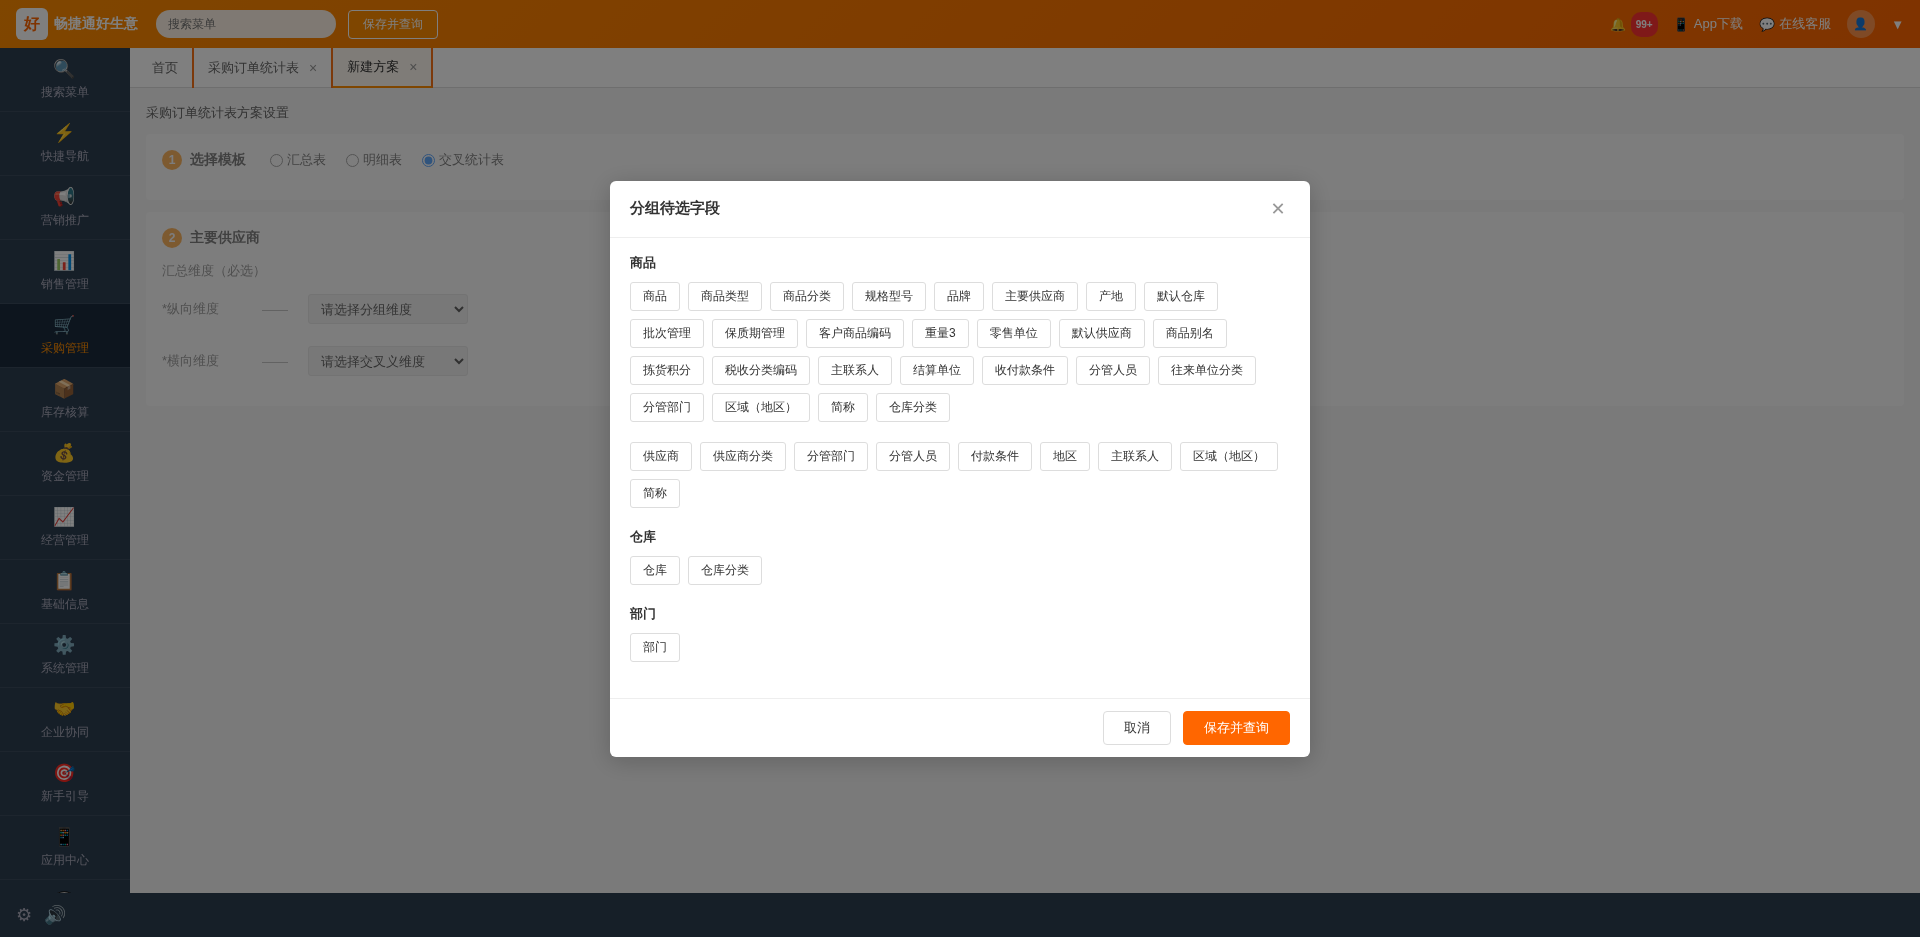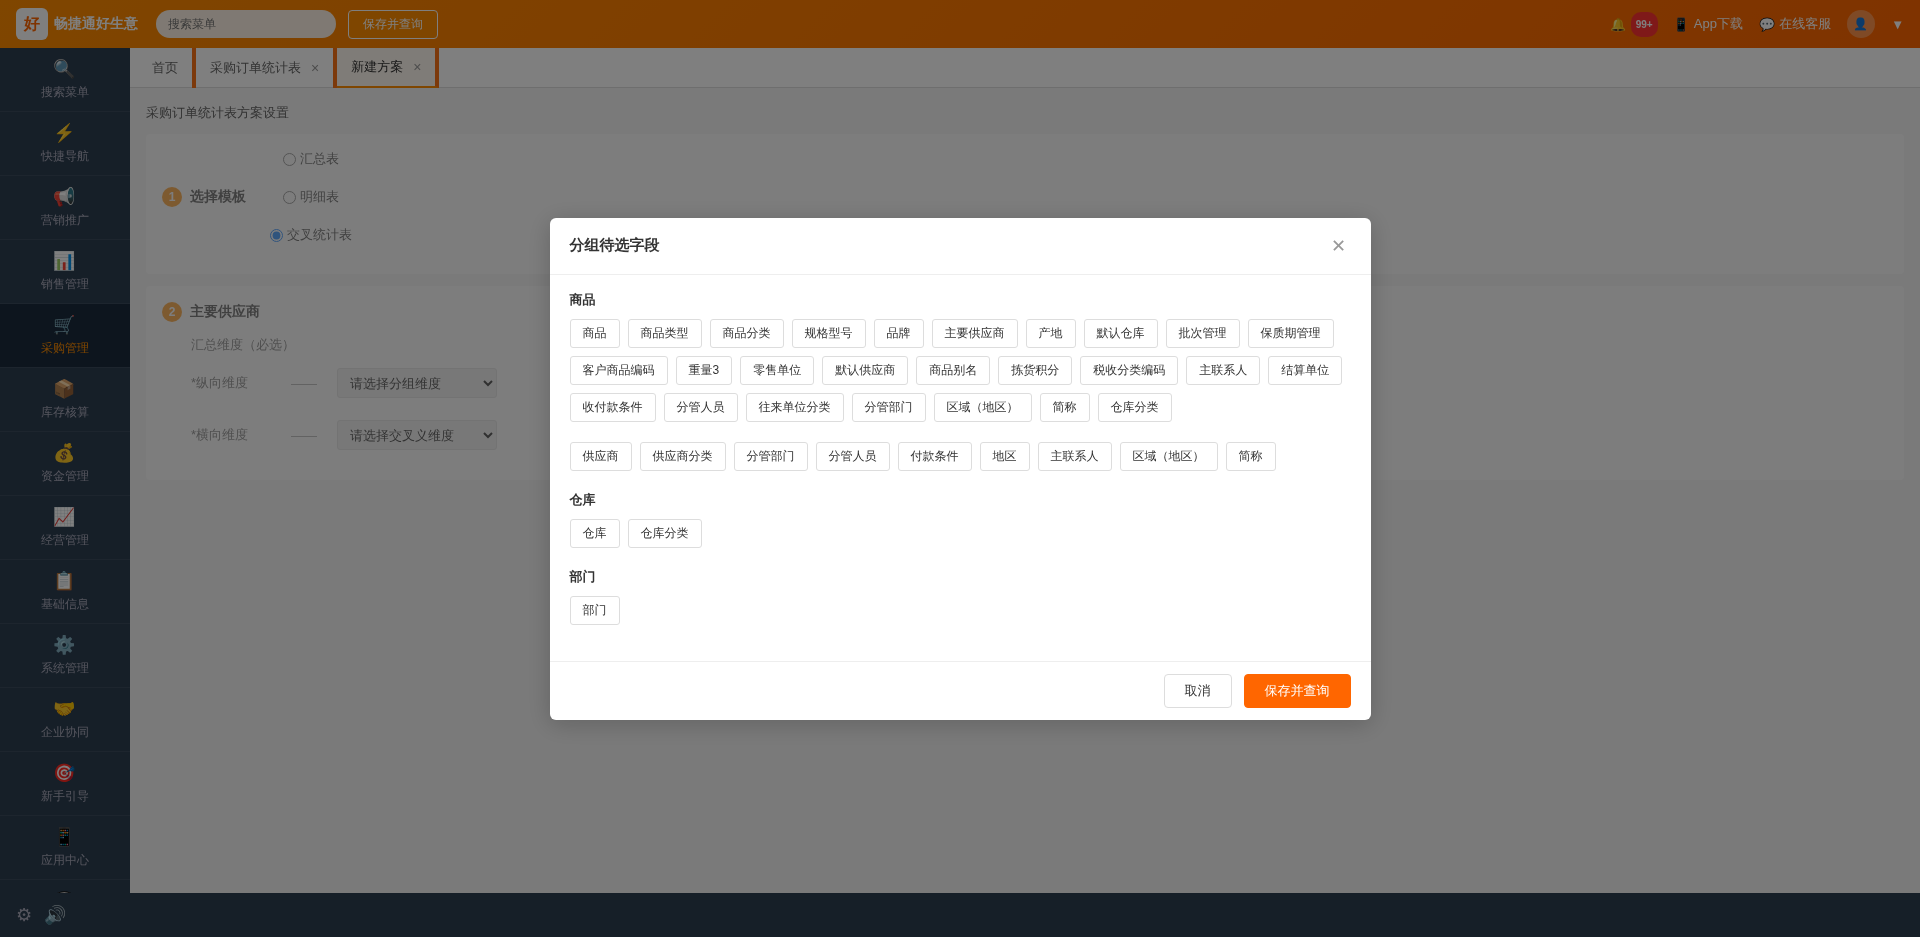--- a/index.html
+++ b/index.html
@@ -129,21 +129,21 @@
     }
     .tab-item {
       padding: 16px 14px;
       height: 40px;
       display: flex;
       align-items: center;
       gap: 6px;
       cursor: pointer;
       font-size: 13px;
       color: #666;
-      border-right: 4px solid #f97316;
+      border-right: 2px solid #f97316;
     }
     .tab-item.active {
       color: #333;
       border-bottom: 2px solid #ff8c00;
       background: #fff8f0;
     }
     .tab-close {
       color: #999;
       font-size: 14px;
       margin-left: 4px;
@@ -168,39 +168,39 @@
     }
     .step-num {
       width: 20px; height: 20px;
       background: #ff8c00;
       color: white;
       border-radius: 50%;
       display: flex; align-items: center; justify-content: center;
       font-size: 12px; font-weight: bold;
     }
     .step-title { font-size: 14px; font-weight: bold; color: #333; }
-    .radio-group { display: flex; gap: 20px; align-items: center; flex-direction: column; }
+    .radio-group { display: flex; gap: 20px; align-items: center; }
     .radio-item { display: flex; align-items: center; gap: 4px; cursor: pointer; font-size: 13px; }
 
     
     .overlay {
       position: fixed;
       top: 0; left: 0; right: 0; bottom: 0;
       background: rgba(0,0,0,0.5);
       z-index: 200;
       display: flex;
       align-items: center;
       justify-content: center;
     }
 
     
     .modal {
       background: white;
       border-radius: 6px;
-      width: 821px;
+      width: 700px;
       max-height: 580px;
       display: flex;
       flex-direction: column;
       box-shadow: 0 4px 24px rgba(0,0,0,0.2);
     }
     .modal-header {
       padding: 16px 20px;
       border-bottom: 1px solid #eee;
       display: flex;
       align-items: center;
@@ -299,21 +299,20 @@
       border-radius: 4px;
       padding: 16px;
       margin-bottom: 12px;
       opacity: 0.6;
     }
     .form-row {
       display: flex;
       align-items: center;
       gap: 12px;
       margin-bottom: 14px;
-      margin-left: 29px;
     }
     .form-label { color: #666; font-size: 13px; min-width: 80px; }
     .form-select {
       height: 30px;
       border: 1px solid #ddd;
       border-radius: 3px;
       padding: 0 8px;
       font-size: 13px;
       min-width: 160px;
     }

